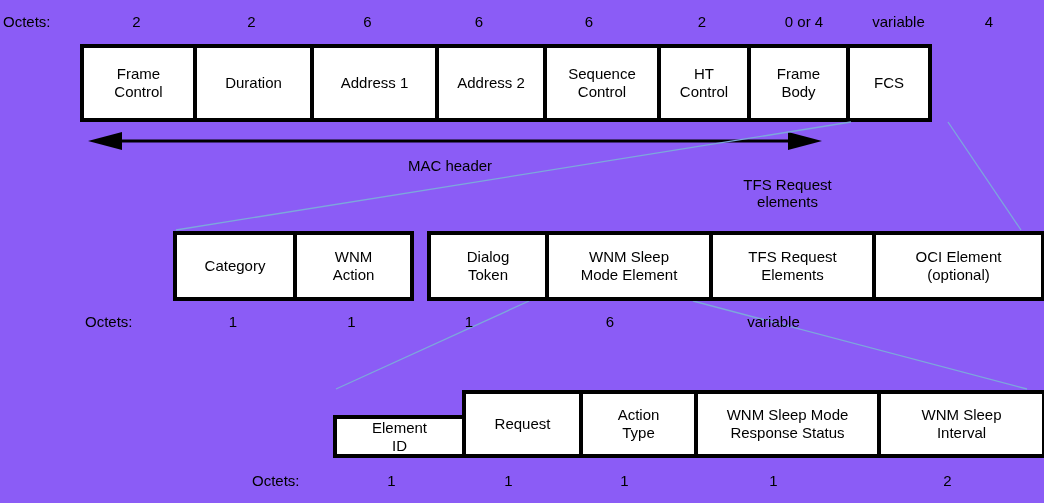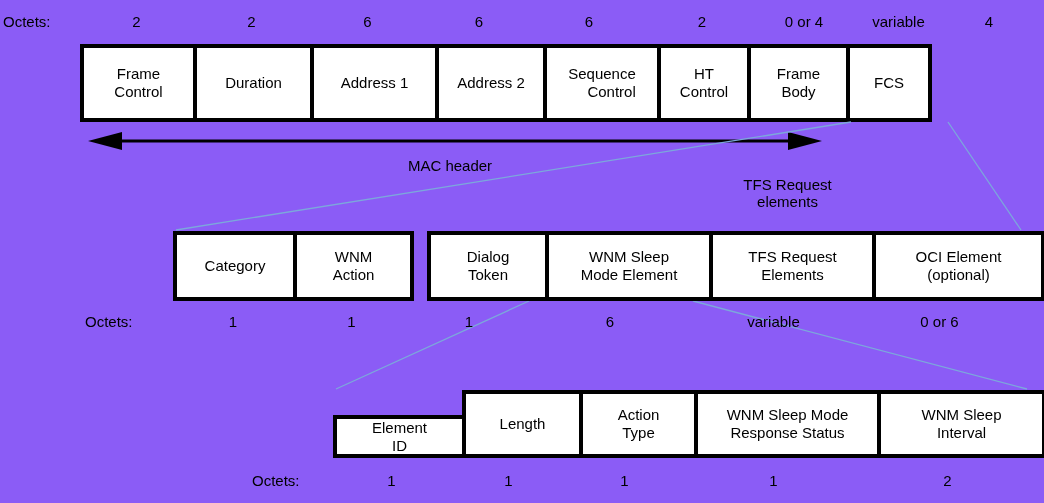--- a/index.html
+++ b/index.html
@@ -44,21 +44,21 @@
       </div>
     <div class="cell" style="width:121px;">
         <span>Duration</span>
       </div>
     <div class="cell" style="width:129px;">
         <span>Address 1</span>
       </div>
     <div class="cell" style="width:112px;justify-content:center;">
         <span>Address 2</span>
       </div>
-    <div class="cell" style="width:118px;text-align:right;">
+    <div class="cell" style="width:118px;">
         <span>Sequence
 Control</span>
       </div>
     <div class="cell" style="width:94px;">
         <span>HT
 Control</span>
       </div>
     <div class="cell" style="width:103px;">
         <span>Frame
 Body</span>
@@ -111,29 +111,28 @@
 (optional)</span>
       </div>
   </div>
 
   <span class="lbl" style="left:85px;top:313px;">Octets:</span>
   <span class="lbl num" style="left:173px;width:120px;top:313px;">1</span>
   <span class="lbl num" style="left:293px;width:117px;top:313px;">1</span>
   <span class="lbl num" style="left:410px;width:118px;top:313px;">1</span>
   <span class="lbl num" style="left:528px;width:164px;top:313px;">6</span>
   <span class="lbl num" style="left:692px;width:163px;top:313px;">variable</span>
-  <span class="lbl num" style="left:855px;width:169px;top:313px;">0 or 6</span>
 
   <div class="row" style="left:333px;top:390px;height:68px;">
     <div class="cell" style="width:133px;margin-top:25px;">
         <span>Element
 ID</span>
       </div>
     <div class="cell" style="width:121px;">
-        <span>Length</span>
+        <span>Request</span>
       </div>
     <div class="cell" style="width:119px;">
         <span>Action
 Type</span>
       </div>
     <div class="cell" style="width:187px;">
         <span>WNM Sleep Mode
 Response Status</span>
       </div>
     <div class="cell" style="width:169px;">

